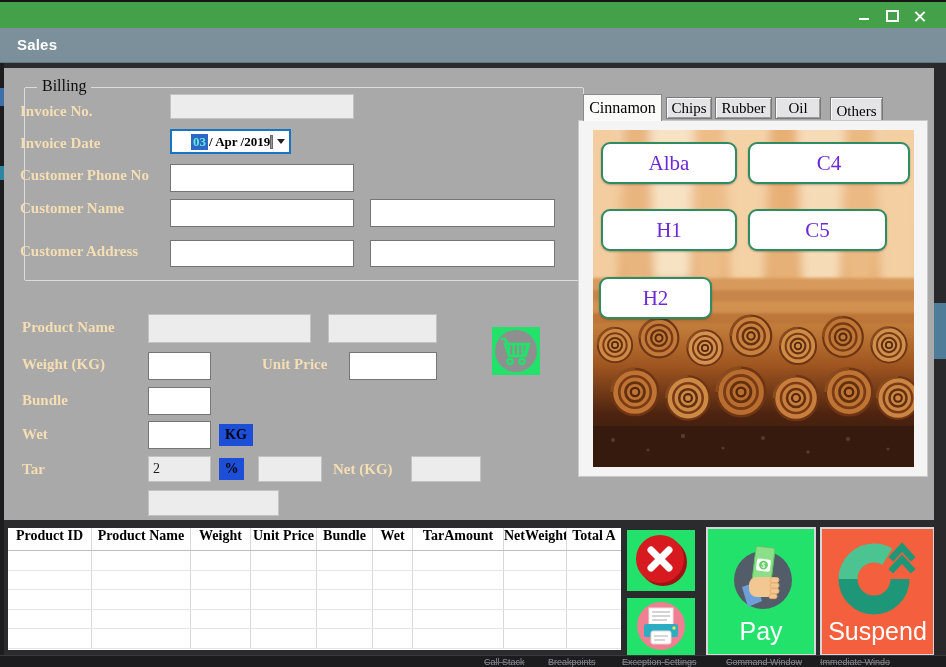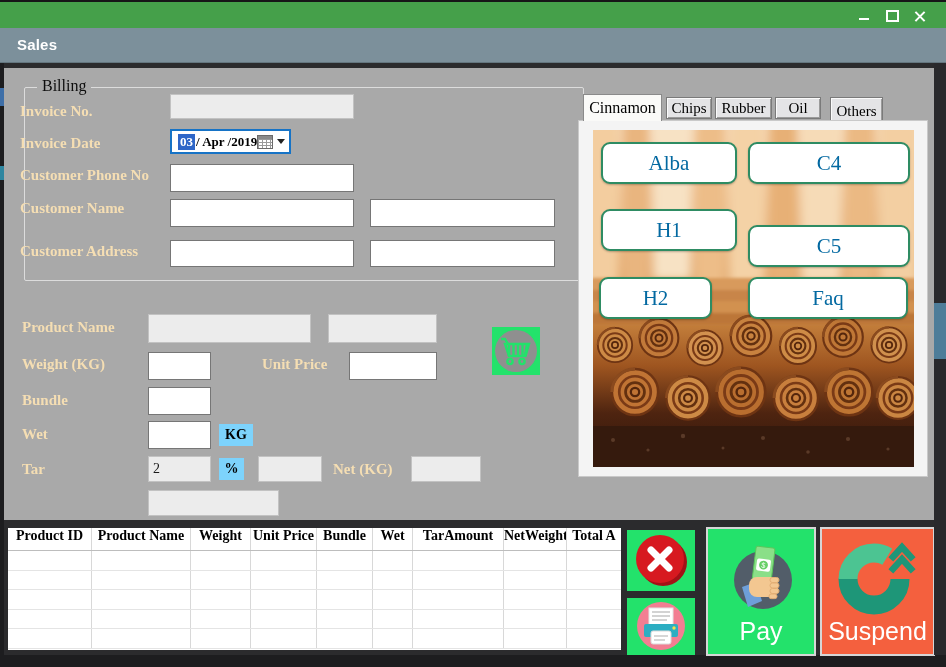--- a/index.html
+++ b/index.html
@@ -28,46 +28,46 @@
   .left-mark{position:absolute;left:0;width:4px;}
 
   
   .group{position:absolute;border:1px solid #DCDCDC;border-radius:2px;}
   .legend{position:absolute;top:-11px;left:12px;background:#A9A9A9;padding:0 5px;
           font-family:"Liberation Serif",serif;font-size:16px;color:#0d0d0d;white-space:nowrap;}
   .lbl{position:absolute;font-family:"Liberation Serif",serif;font-weight:bold;font-size:15px;color:#F5DEB3;white-space:nowrap;}
   .tb{position:absolute;background:#fff;border:1px solid #767676;box-sizing:border-box;
       font-family:"Liberation Serif",serif;font-size:14px;color:#1a1a1a;padding:0 4px;}
   .tb.dis{background:#ECECEC;border:1px solid #C2C2C2;}
-  .chip{position:absolute;background:#7dd3fc;color:#000;font-family:"Liberation Serif",serif;
+  .chip{position:absolute;background:#1d4ed8;color:#000;font-family:"Liberation Serif",serif;
         font-weight:bold;font-size:14px;text-align:center;line-height:22px;}
 
   
   #date-picker{position:absolute;left:170px;top:129px;width:121px;height:25px;background:#fff;
                border:2px solid #1673C6;box-sizing:border-box;display:flex;align-items:center;
                font-family:"Liberation Serif",serif;font-weight:bold;font-size:13px;color:#000;}
-  #date-day{background:#2E66C8;color:#ffffff;padding:0 2px;margin-left:6px;}
+  #date-day{background:#2E66C8;color:#5eead4;padding:0 2px;margin-left:19px;}
   #date-rest{margin-left:1px;white-space:pre;}
   #cal-icon{width:14px;height:12px;margin-left:auto;border:1px solid #6a6a6a;background:
       linear-gradient(#8a8a8a 0 3px,transparent 3px),
       repeating-linear-gradient(to right,#9a9a9a 0 1px,transparent 1px 4px),
       repeating-linear-gradient(to bottom,#9a9a9a 0 1px,transparent 1px 3px),#fff;}
   #cal-caret{width:0;height:0;border-left:4px solid transparent;border-right:4px solid transparent;
              border-top:5px solid #222;margin:0 4px 0 4px;}
 
   
   .tab{position:absolute;background:#E4E4E6;border:1px solid #7A7A7A;
        box-shadow:inset 1px 1px 0 #FAFAFA, inset -1px -1px 0 #9B9B9B;
        font-family:"Liberation Serif",serif;font-size:15px;color:#000;
        display:flex;align-items:center;justify-content:center;box-sizing:border-box;}
   .tab.selected{background:#FAFAF8;border-color:#8A8A8A;border-bottom:none;box-shadow:none;z-index:3;font-size:16px;}
   #tab-page{position:absolute;left:578px;top:120px;width:350px;height:357px;background:#F4F4F4;border:1px solid #C9C9C9;box-sizing:border-box;z-index:1;}
   #cinnamon-image{position:absolute;left:593px;top:130px;width:321px;height:337px;z-index:2;}
   .pbtn{position:absolute;background:#fff;border:2px solid #2E8C63;border-radius:9px;
-        color:#0369a1;font-family:"Liberation Serif",serif;font-size:21px;
+        color:#6d28d9;font-family:"Liberation Serif",serif;font-size:21px;
         display:flex;align-items:center;justify-content:center;box-sizing:border-box;z-index:4;box-shadow:0 1px 2px rgba(0,0,0,.25);}
 
   
   #cart-btn{position:absolute;left:492px;top:327px;width:48px;height:48px;background:#23E26B;border:none;padding:0;}
 
   
   #grid{position:absolute;left:8px;top:528px;width:613px;height:122px;background:#fff;}
   .g-row{display:flex;box-sizing:border-box;}
   .g-head{height:23px;border-bottom:1px solid #BDBDBD;align-items:center;}
   .g-head .cell{font-family:"Liberation Serif",serif;font-weight:bold;font-size:14px;color:#000;
@@ -246,23 +246,22 @@
         <circle cx="170" cy="308" r="2"></circle>
         <circle cx="215" cy="322" r="1.8"></circle>
       <circle cx="255" cy="309" r="2.1"></circle>
         <circle cx="295" cy="319" r="1.6"></circle>
     </g>
   </svg>
 
   <button class="pbtn" style="left:601px;top:142px;width:136px;height:42px;">Alba</button>
   <button class="pbtn" style="left:748px;top:142px;width:162px;height:42px;">C4</button>
   <button class="pbtn" style="left:601px;top:209px;width:136px;height:42px;">H1</button>
-  <button class="pbtn" style="left:748px;top:225px;width:162px;height:42px;">C5</button>
+  <button class="pbtn" style="left:748px;top:209px;width:139px;height:42px;">C5</button>
   <button class="pbtn" style="left:599px;top:277px;width:113px;height:42px;">H2</button>
-  <button class="pbtn" style="left:748px;top:277px;width:160px;height:42px;">Faq</button>
 
   <div id="grid">
     <div class="g-row g-head">
       <div class="cell c0">Product ID</div>
       <div class="cell c1">Product Name</div>
       <div class="cell c2">Weight</div>
       <div class="cell c3">Unit Price</div>
       <div class="cell c4">Bundle</div>
       <div class="cell c5">Wet</div>
       <div class="cell c6">TarAmount</div>
@@ -395,14 +394,21 @@
     
     
     
     
     
   </div>
   <div id="vs-blue-block"></div>
   <div class="left-mark" style="top:88px;height:18px;background:#3E6FA8;"></div>
   <div class="left-mark" style="top:166px;height:14px;background:#2E86A0;"></div>
 
+  <div id="vs-bottom">
+    <span class="vs-bottom-item" style="left:484px;">Call Stack</span>
+    <span class="vs-bottom-item" style="left:548px;">Breakpoints</span>
+    <span class="vs-bottom-item" style="left:622px;">Exception Settings</span>
+    <span class="vs-bottom-item" style="left:726px;">Command Window</span>
+    <span class="vs-bottom-item" style="left:820px;">Immediate Windo</span>
+  </div>
 
 </div>
 
 </body></html>

